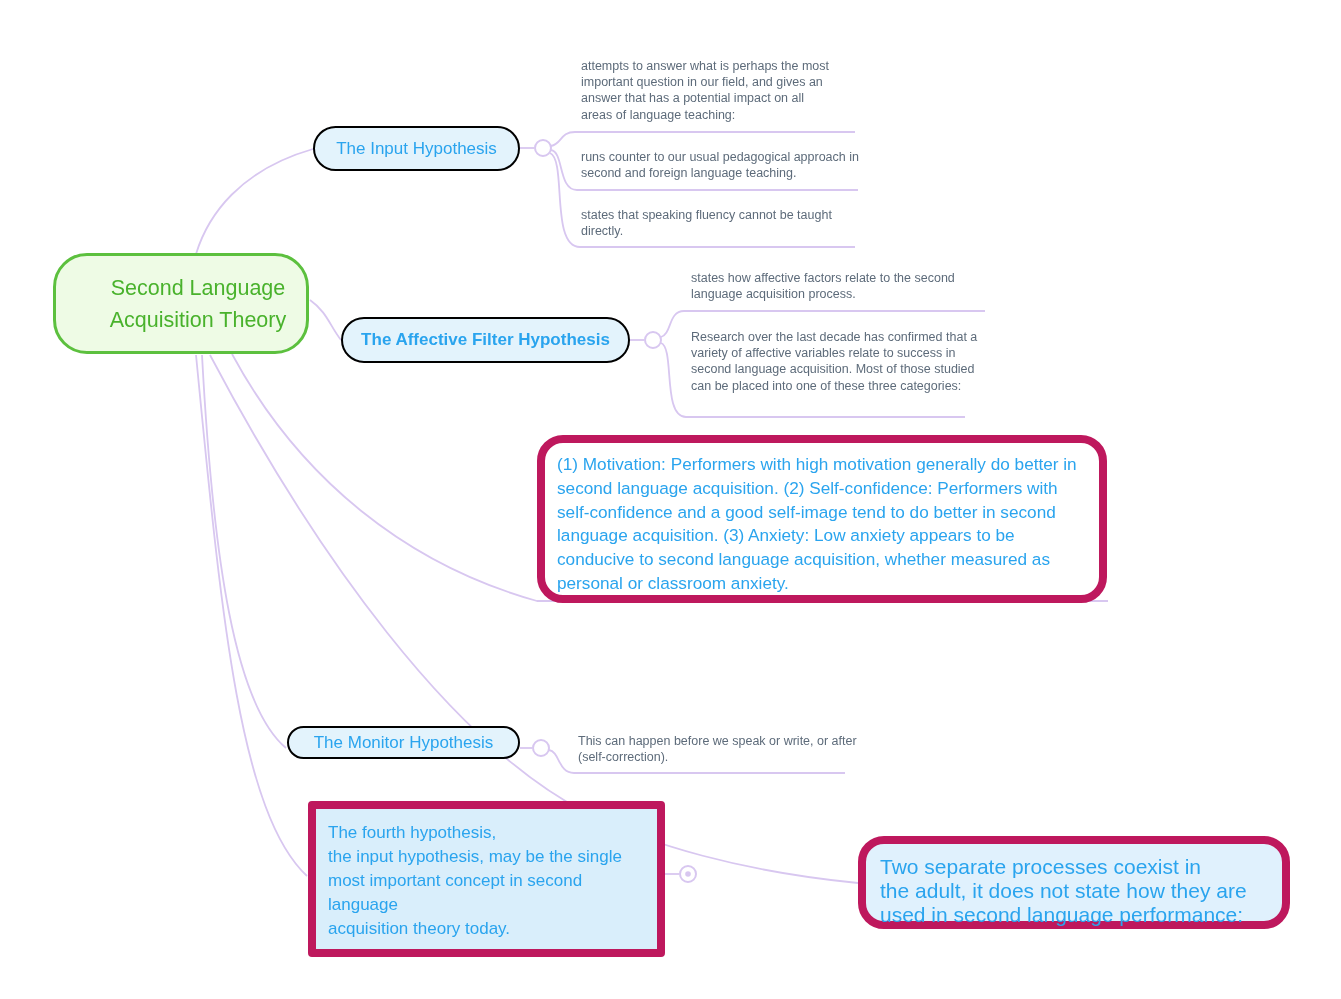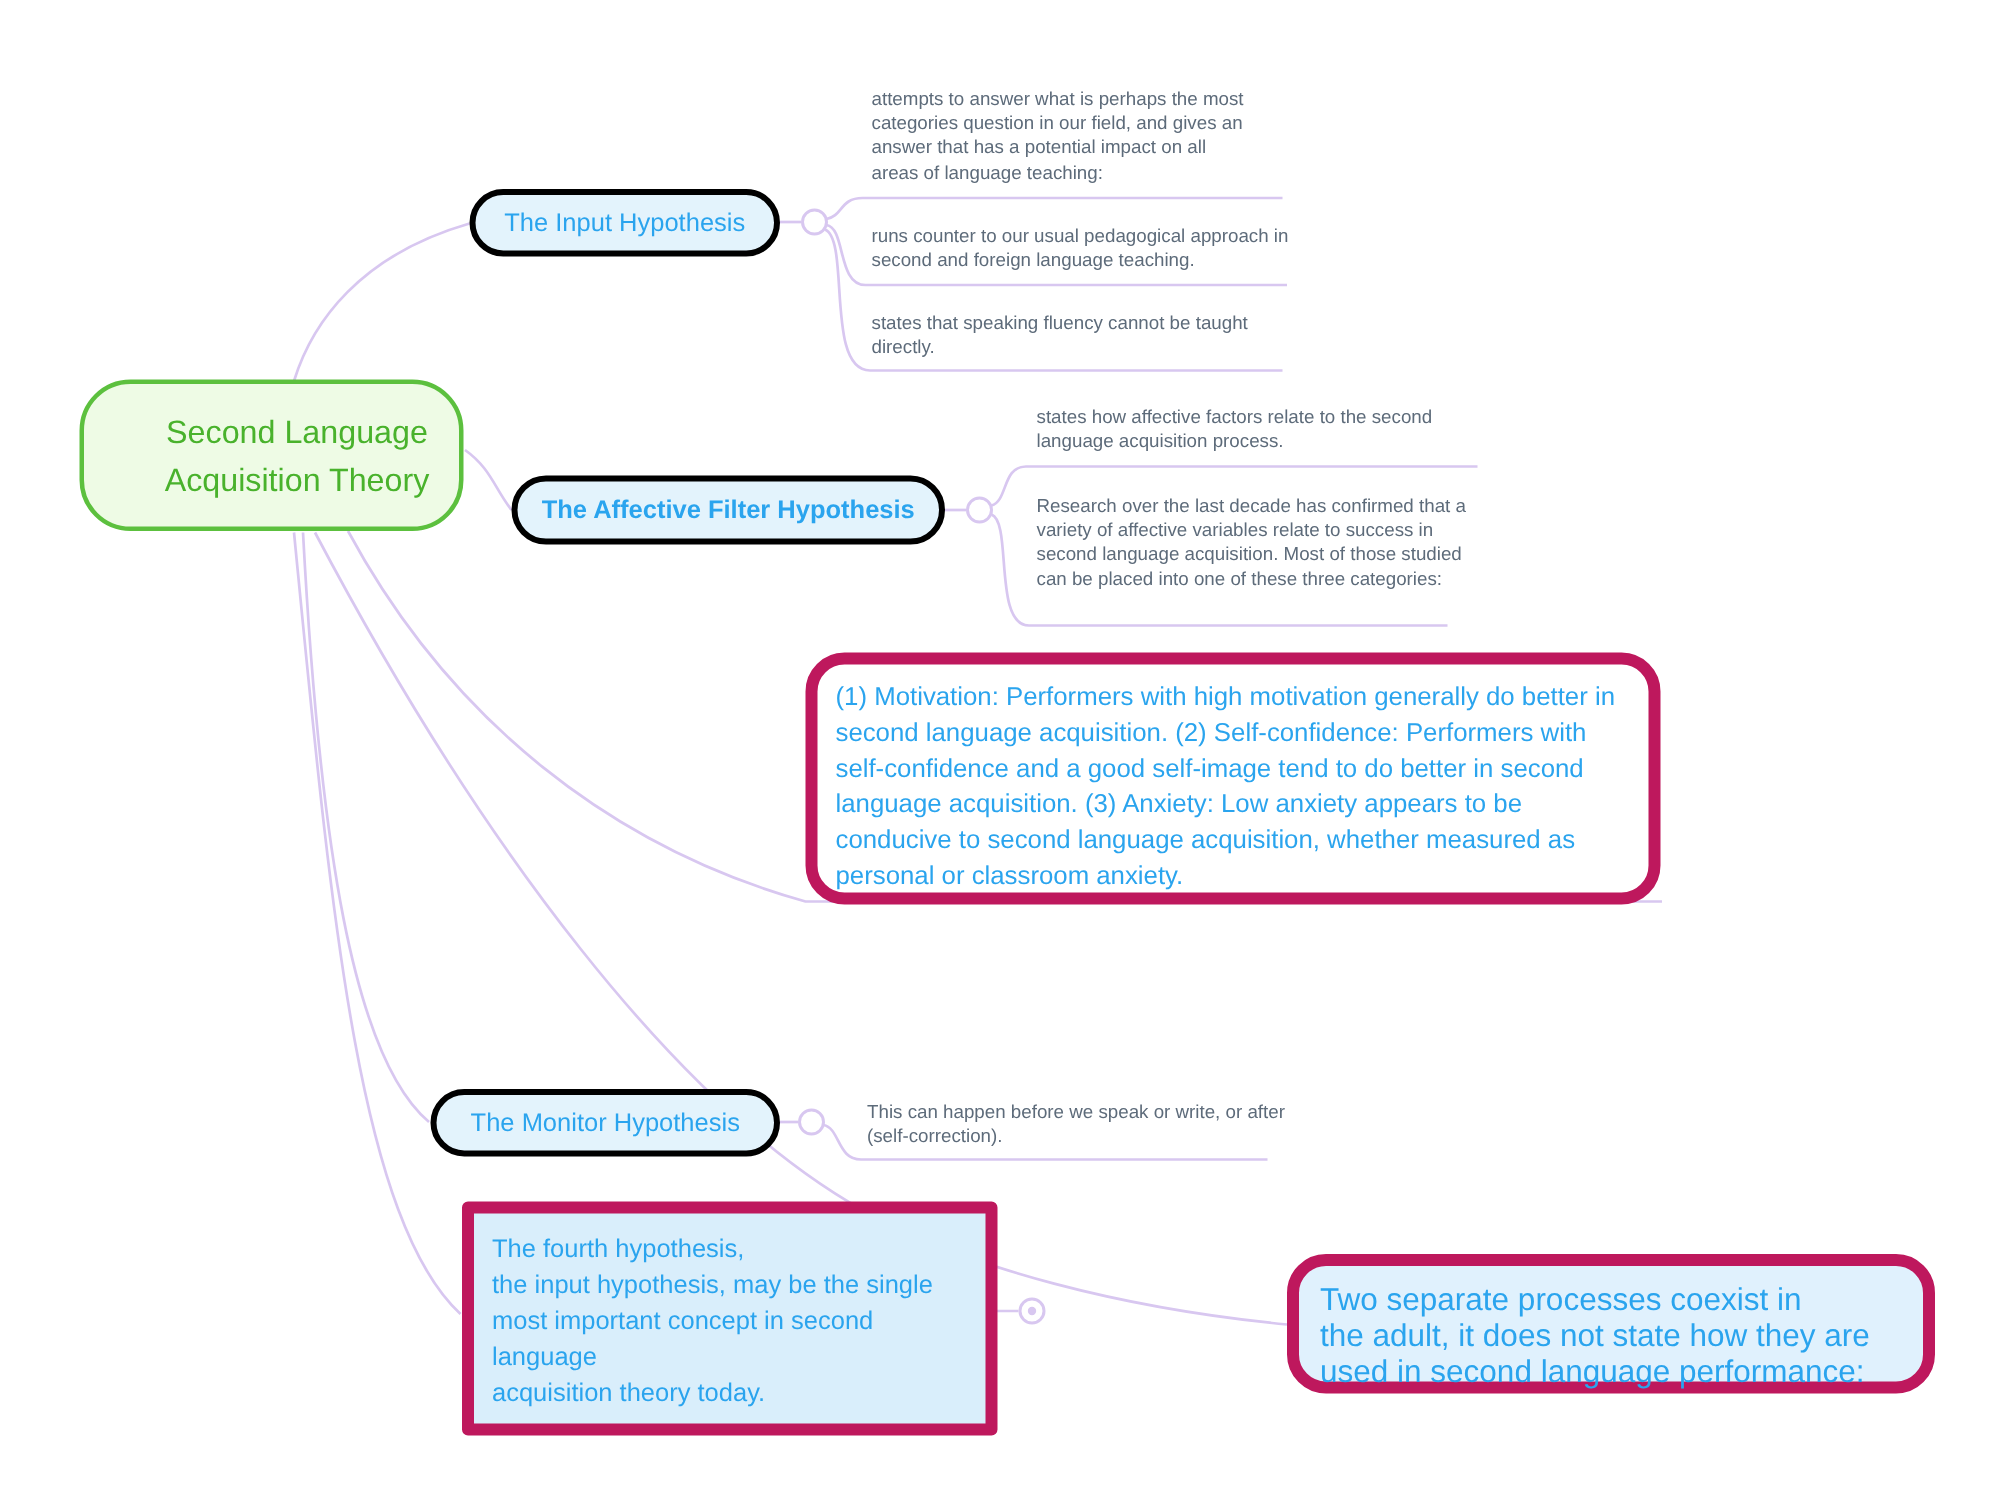--- a/index.html
+++ b/index.html
@@ -1,21 +1,21 @@
 <!DOCTYPE html>
 <html><head>
 <meta charset="utf-8">
 <style>
   html,body{margin:0;padding:0;background:#ffffff;}
   body{font-family:"Liberation Sans", sans-serif;}
   #canvas{position:relative;width:1341px;height:999px;background:#ffffff;overflow:hidden;}
   #edges{position:absolute;left:0;top:0;z-index:1;}
   .node{position:absolute;z-index:2;box-sizing:border-box;}
   .pill{
-    background:#e3f3fc;border:4px solid #000000;color:#2aa4ee;
+    background:#e3f3fc;border:2px solid #000000;color:#2aa4ee;
     display:flex;align-items:center;justify-content:center;
     font-size:17px;white-space:nowrap;
   }
   .root{
     left:53px;top:253px;width:256px;height:101px;border-radius:34px;
     background:#eefbe5;border:3.5px solid #5cc03e;color:#49b22c;
     display:flex;align-items:center;justify-content:center;text-align:center;
     font-size:21.5px;line-height:32px;white-space:pre-line;padding-left:34px;
   }
   .bigbox{
@@ -60,31 +60,31 @@
       <circle cx="541" cy="748" r="8"></circle>
       <circle cx="688" cy="874" r="8"></circle>
     </g>
     <circle cx="688" cy="874" r="2.8" fill="#d8c7f0" stroke="none"></circle>
   </svg>
 
   <div class="node root">Second Language
 Acquisition Theory</div>
 
   <div class="node pill" style="left:313px;top:126px;width:207px;height:45px;border-radius:22.5px;">The Input Hypothesis</div>
-  <div class="graynote" style="left:581px;top:58px;width:252px;">attempts to answer what is perhaps the most categories question in our field, and gives an answer that has a potential impact on all areas of language teaching:</div>
+  <div class="graynote" style="left:581px;top:58px;width:252px;">attempts to answer what is perhaps the most important question in our field, and gives an answer that has a potential impact on all areas of language teaching:</div>
   <div class="graynote" style="left:581px;top:207px;width:285px;">states that speaking fluency cannot be taught directly.</div>
   <div class="graynote" style="left:581px;top:149px;width:290px;">runs counter to our usual pedagogical approach in second and foreign language teaching.</div>
 
   <div class="node pill" style="left:341px;top:317px;width:289px;height:46px;border-radius:23px;font-weight:bold;">The Affective Filter Hypothesis</div>
   <div class="graynote" style="left:691px;top:270px;width:300px;">states how affective factors relate to the second language acquisition process.</div>
   <div class="graynote" style="left:691px;top:329px;width:300px;">Research over the last decade has confirmed that a variety of affective variables relate to success in second language acquisition. Most of those studied can be placed into one of these three categories:</div>
 
   <div class="node bigbox" style="left:537px;top:435px;width:570px;height:168px;border-radius:26px;background:#ffffff;padding:10px 12px;">(1) Motivation: Performers with high motivation generally do better in second language acquisition. (2) Self-confidence: Performers with self-confidence and a good self-image tend to do better in second language acquisition. (3) Anxiety: Low anxiety appears to be conducive to second language acquisition, whether measured as personal or classroom anxiety.</div>
 
-  <div class="node pill" style="left:287px;top:726px;width:233px;height:45px;border-radius:22.5px;">The Monitor Hypothesis</div>
+  <div class="node pill" style="left:287px;top:726px;width:233px;height:33px;border-radius:22.5px;">The Monitor Hypothesis</div>
   <div class="graynote" style="left:578px;top:733px;width:285px;">This can happen before we speak or write, or after (self-correction).</div>
 
   <div class="node bigbox" style="left:308px;top:801px;width:357px;height:156px;border-radius:4px;background:#d9eefb;padding:12px 12px;font-size:17px;line-height:24px;">The fourth hypothesis,
 the input hypothesis, may be the single most important concept in second language
 acquisition theory today.</div>
 
   <div class="node bigbox" style="left:858px;top:836px;width:432px;height:93px;border-radius:26px;background:#e0f1fd;padding:11px 14px;font-size:21px;line-height:24px;">Two separate processes coexist in
 the adult, it does not state how they are used in second language performance:</div>
 
 </div>

